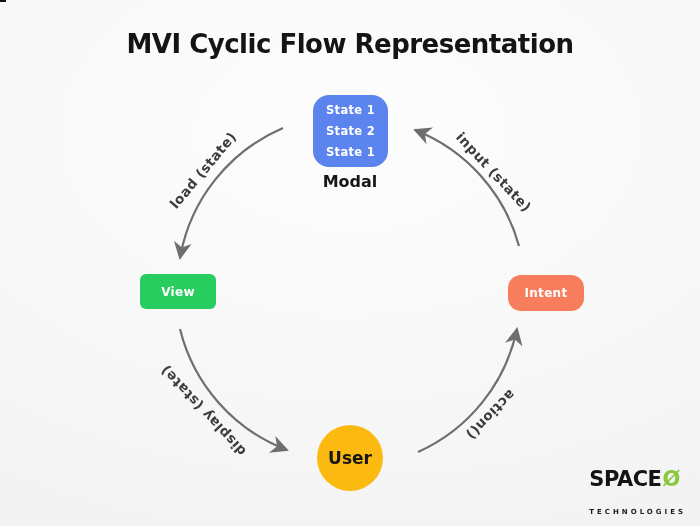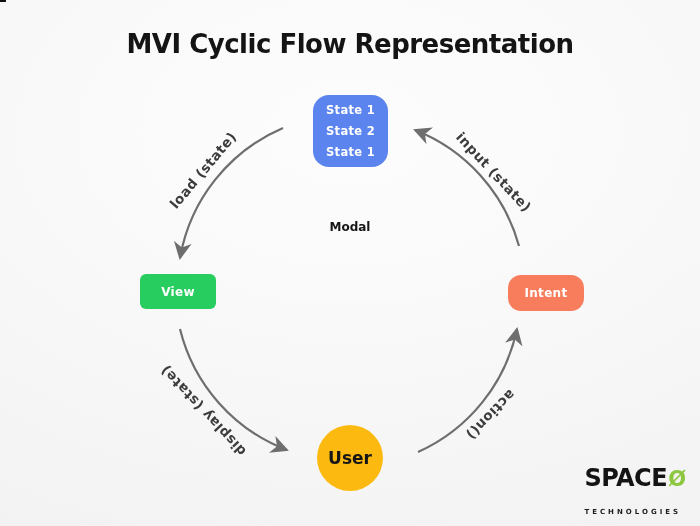--- a/index.html
+++ b/index.html
@@ -26,21 +26,21 @@
   }
   .modal-box{
     left:313px;top:95px;width:75px;height:72px;border-radius:16px;
     background:#5b84ee;
     flex-direction:column;
     font-size:11.5px;letter-spacing:0.3px;
   }
   .modal-box .state-line{line-height:21px;}
   .modal-label{
     position:absolute;left:300px;top:172px;width:100px;
-    text-align:center;font-size:12px;font-weight:700;color:#161616;margin-top:48px;
+    text-align:center;font-size:16px;font-weight:700;color:#161616;
   }
   .view-box{
     left:140px;top:274px;width:76px;height:35px;border-radius:6px;
     background:#28cd60;font-size:12px;letter-spacing:0.3px;
   }
   .intent-box{
     left:508px;top:275px;width:76px;height:36px;border-radius:13px;
     background:#f87d5c;font-size:12px;letter-spacing:0.3px;
   }
   .user-circle{
@@ -59,21 +59,21 @@
   .lbl-load   {left:203px;top:170px;transform:translate(-50%,-50%) rotate(-50deg);}
   .lbl-input  {left:494px;top:172px;transform:translate(-50%,-50%) rotate(47deg);}
   .lbl-display{left:203px;top:411px;transform:translate(-50%,-50%) rotate(-133deg);}
   .lbl-action {left:491px;top:415px;transform:translate(-50%,-50%) rotate(134deg);}
   
   .logo{
     position:absolute;right:14px;bottom:10px;
     display:flex;flex-direction:column;align-items:flex-start;
   }
   .logo-top{display:flex;align-items:baseline;line-height:1;}
-  .logo-brand{font-size:24px;font-weight:900;letter-spacing:-0.5px;color:#141414;}
+  .logo-brand{font-size:21px;font-weight:900;letter-spacing:-0.5px;color:#141414;}
   .logo-symbol{font-size:21px;font-weight:900;color:#8dc63f;margin-left:1px;}
   .logo-sub{
     font-size:7px;font-weight:700;letter-spacing:3px;color:#1d1d1d;margin-top:18px;
   }
 </style>
 </head>
 <body>
 
 <div class="canvas">
 

